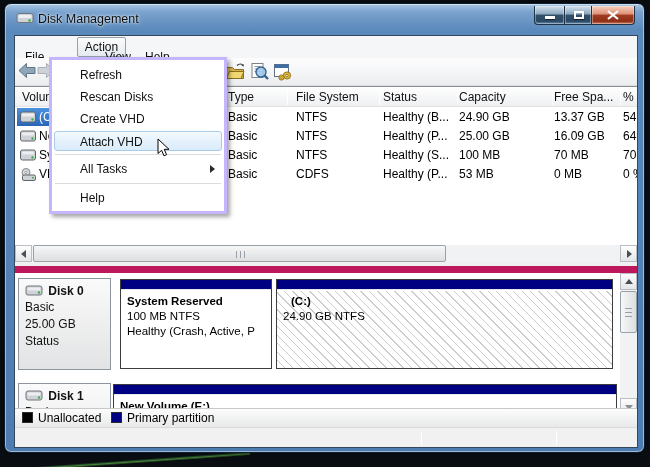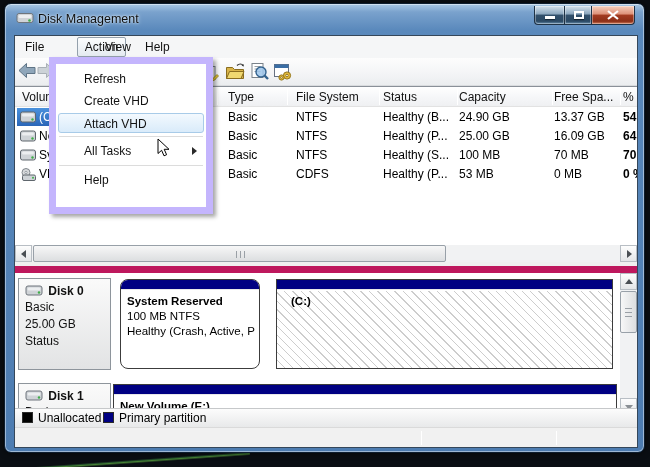--- a/index.html
+++ b/index.html
@@ -31,21 +31,21 @@
   .g-min { position:absolute; left:10px; bottom:5px; width:10px; height:3px; background:#fff;
            box-shadow:0 1px 1px rgba(0,0,0,.5); }
   .g-max { position:absolute; left:9px; top:5px; width:10px; height:8px; border:2px solid #fff;
            box-shadow:0 1px 1px rgba(0,0,0,.5); }
 
   
   .content { position:absolute; left:9px; top:31px; width:624px; height:413px;
              border:1px solid #35475a; background:#f0f0f0; overflow:hidden; }
 
   .menubar { position:absolute; left:0; top:0; width:622px; height:22px; background:#f5f6f7; }
-  .mb-item { position:absolute; top:2px; font-size:12px; color:#111; padding:2px 4px; }
+  .mb-item { position:absolute; top:12px; font-size:12px; color:#111; padding:2px 4px; }
   .mb-file { left:6px; } .mb-view { left:86px; } .mb-help { left:126px; }
   .mb-action { left:30px; width:49px; height:20px; top:1px; text-align:center;
                border:1px solid #94a0ac; border-radius:2px;
                background:linear-gradient(#fbfcfd,#e4eaf0);margin-left:32px; }
 
   .toolbar { position:absolute; left:0; top:22px; width:622px; height:28px;
              background:linear-gradient(#fdfdfd,#f3f4f6 60%,#ebedef);
              border-bottom:1px solid #d9dbde; }
   .tb-ic { position:absolute; top:4px; width:20px; height:20px; }
   .tb-back { left:3px; } .tb-fwd { left:22px; width:14px; overflow:hidden; }
@@ -55,21 +55,21 @@
   .list-panel { position:absolute; left:0; top:50px; width:622px; height:176px;
                 background:#fff; border-top:1px solid #8a9098; }
   .lheader { position:absolute; left:0; top:0; width:622px; height:20px;
              background:linear-gradient(#ffffff,#f6f7f9 50%,#eff0f2);
              border-bottom:1px solid #e2e2e2; font-size:12px; color:#111; }
   .hcell { position:absolute; top:3px; white-space:nowrap; }
   .csep { position:absolute; top:2px; height:16px; width:1px; background:#e2e2e2; border-right:1px solid #fff; }
   .lrow { position:absolute; left:0; width:622px; height:19px; font-size:12px; color:#000; }
   .cell { position:absolute; top:2px; white-space:nowrap; }
   .c-vol{left:24px;} .c-type{left:213px;} .c-fs{left:281px;} .c-status{left:368px;}
-  .c-cap{left:444px;} .c-free{left:539px;} .c-pct{left:608px;font-weight:bold;}
+  .c-cap{left:444px;} .c-free{left:539px;} .c-pct{left:608px;}
   .vol-ic { position:absolute; left:5px; top:3px; }
   .sel-bg { position:absolute; left:2px; top:0; width:52px; height:18px;
             background:linear-gradient(#4b92dd,#2a66b8); }
   .lrow.selected .c-vol { color:#fff; }
 
   
   .hscroll { position:absolute; left:0; bottom:0; width:622px; height:17px; background:#f1f2f3; }
   .sbtn { position:absolute; width:17px; height:17px; background:linear-gradient(#fdfdfd,#e4e6e8);
           border:1px solid #b8bec4; }
   .sbtn.left{left:0;} .sbtn.right{right:0;}
@@ -95,49 +95,49 @@
             font-size:12px; color:#111; padding:5px 0 0 6px; }
   .dl-name { font-weight:bold; display:inline-block; vertical-align:top; margin-left:2px; }
   .dl-line { margin-top:2px; line-height:15px; }
   .parts { position:absolute; left:95px; top:0; width:505px; height:92px; }
   .part { position:absolute; top:1px; height:90px; border:1px solid #3c3c3c; background:#fff; overflow:hidden; }
   .pband { position:absolute; left:0; top:0; right:0; height:10px; background:#000082; border-bottom:1px solid #e8e8e8; }
   .pbody { position:absolute; left:0; top:11px; right:0; bottom:0; font-size:11.5px; color:#000;
            padding:3px 0 0 6px; white-space:nowrap; }
   .pbody div { line-height:15px; }
   .part.hatched .pbody { background:repeating-linear-gradient(45deg,#ffffff 0 5px,#cdcdcd 5px 6px); }
-  .p-sysres { left:7px; width:140px;border-radius:8px; }
+  .p-sysres { left:7px; width:152px; }
   .p-cdrive { left:163px; width:337px; }
   .p-newvol { left:0px; width:504px; }
   .pname { font-weight:bold; }
   .p-cdrive .pname { padding-left:8px; }
 
   .vscroll { position:absolute; right:0; top:0; width:17px; height:142px; background:#f1f2f3; }
   .sbtn.up{top:0; left:0;} .sbtn.down{top:125px; left:0;}
   .vthumb { position:absolute; left:0; top:18px; width:17px; height:42px;
             background:linear-gradient(90deg,#f7f7f7,#dcdee0); border:1px solid #98a0a8; border-radius:2px; }
   .vgrip { position:absolute; top:50%; left:4px; height:9px; width:7px; margin-top:-4px;
            border-top:1px solid #9aa0a6; border-bottom:1px solid #9aa0a6; }
   .vgrip:before { content:""; position:absolute; top:3px; left:0; height:1px; width:7px; background:#9aa0a6; }
 
   .legendbar { position:absolute; left:0; bottom:0; width:622px; height:19px;
                background:linear-gradient(#fcfcfc,#e8e9ea); border-top:1px solid #c6c8ca;
                font-size:12px; color:#000; }
   .lg-item { position:absolute; top:2px; }
   .lg-sw { display:inline-block; width:11px; height:11px; vertical-align:-1px; margin-right:5px; border:1px solid #2a2a2a; }
   .sw-unalloc { background:#000000; } .sw-primary { background:#000082; }
-  .lg-0 { left:7px; } .lg-1 { left:88px;text-align:right; }
+  .lg-0 { left:7px; } .lg-1 { left:96px;text-align:right; }
 
   .statusbar { position:absolute; left:0; top:391px; width:622px; height:21px;
                background:#f1f1f1; border-top:1px solid #dadada; }
   .sdiv { position:absolute; top:3px; bottom:3px; width:1px; background:#c9c9c9; border-right:1px solid #fff; }
 
   
-  .menu { position:absolute; left:49px; top:57px; width:164px; height:157px; z-index:50;
-          background:#ffffff; border:7px solid #c4b5fd; box-shadow:3px 3px 4px rgba(0,0,0,.35);
+  .menu { position:absolute; left:49px; top:57px; width:178px; height:157px; z-index:50;
+          background:#ffffff; border:3px solid #c4b5fd; box-shadow:3px 3px 4px rgba(0,0,0,.35);
           padding-top:4px; font-size:12px; color:#121212; }
   .mi { height:22px; line-height:22px; padding-left:28px; position:relative; white-space:nowrap; }
   .mi.hl { height:20px; line-height:20px; margin:1px 2px; padding-left:25px;
            border:1px solid #a8cbe8; border-radius:3px;
            background:linear-gradient(#f3f9fe,#d9ebfa); }
   .msep { height:1px; background:#dcdcdc; margin:3px 3px 3px 3px; }
   .sub-arrow { position:absolute; right:9px; top:7px; width:0; height:0;
                border-top:4px solid transparent; border-bottom:4px solid transparent; border-left:5px solid #2a2a2a; }
 
   .cursor { position:absolute; left:157px; top:138px; z-index:60; }
@@ -350,20 +350,21 @@
               <div class="pbody">
                 <div class="pname">System Reserved</div>
                 <div>100 MB NTFS</div>
                 <div>Healthy (Crash, Active, P</div>
               </div>
             </div>
             <div class="part p-cdrive hatched">
               <div class="pband"></div>
               <div class="pbody">
                 <div class="pname">(C:)</div>
+                <div>24.90 GB NTFS</div>
               </div>
             </div>
           </div>
         </div>
 
         <div class="drow drow1">
           <div class="dlabel">
             <svg width="18" height="13" viewBox="0 0 18 13" style="vertical-align:-2px;">
                 <rect x="1" y="2" width="16" height="9" rx="2" fill="#cfd3d7" stroke="#6e757c"></rect>
                 <rect x="2.5" y="3.5" width="13" height="3" rx="1.5" fill="#eceef0"></rect>
@@ -409,20 +410,21 @@
     <div class="statusbar">
       <span class="sdiv" style="left:406px"></span>
       <span class="sdiv" style="left:541px"></span>
     </div>
 
   </div>
 </div>
 
 <div class="menu">
   <div class="mi">Refresh</div>
+  <div class="mi">Rescan Disks</div>
   <div class="mi">Create VHD</div>
   <div class="mi hl">Attach VHD</div>
   <div class="msep"></div>
   <div class="mi">
     <span>All Tasks</span>
     <span class="sub-arrow"></span>
   </div>
   <div class="msep"></div>
   <div class="mi">Help</div>
 </div>

